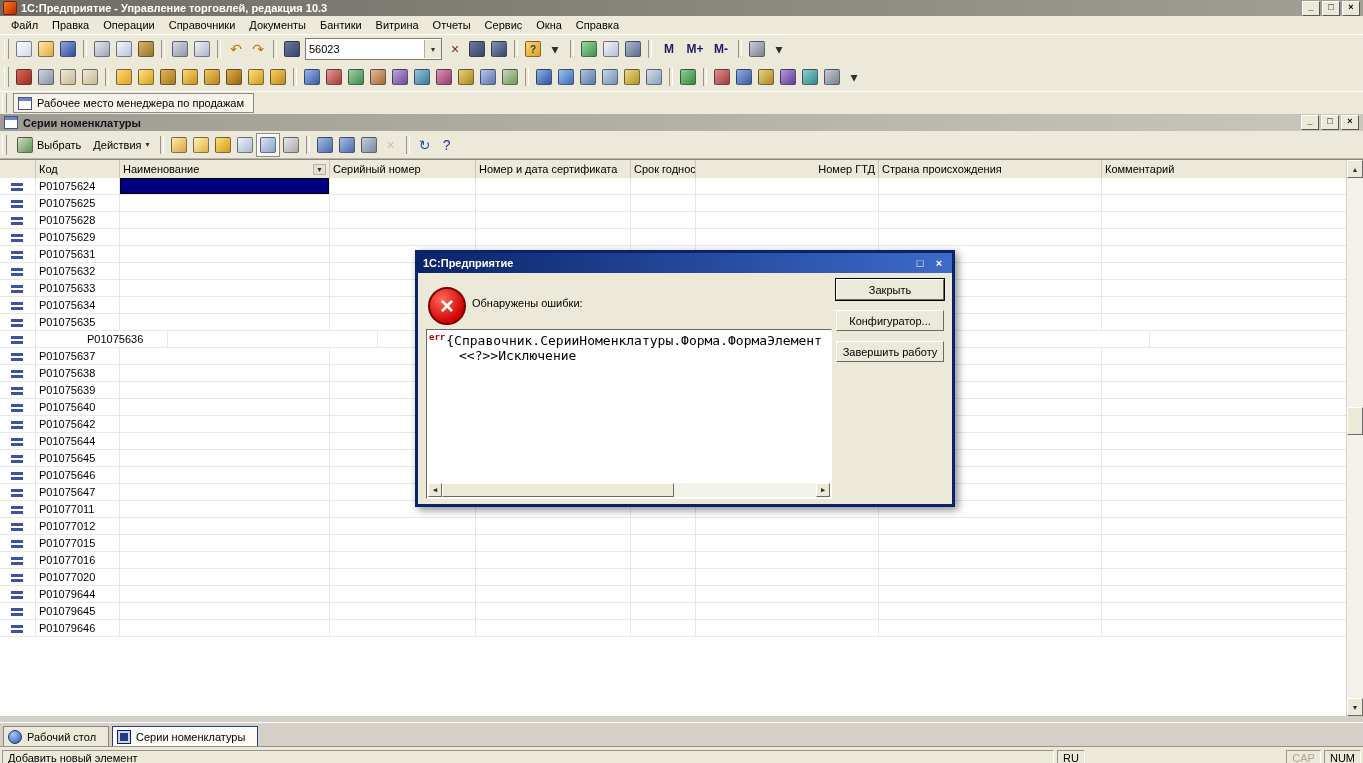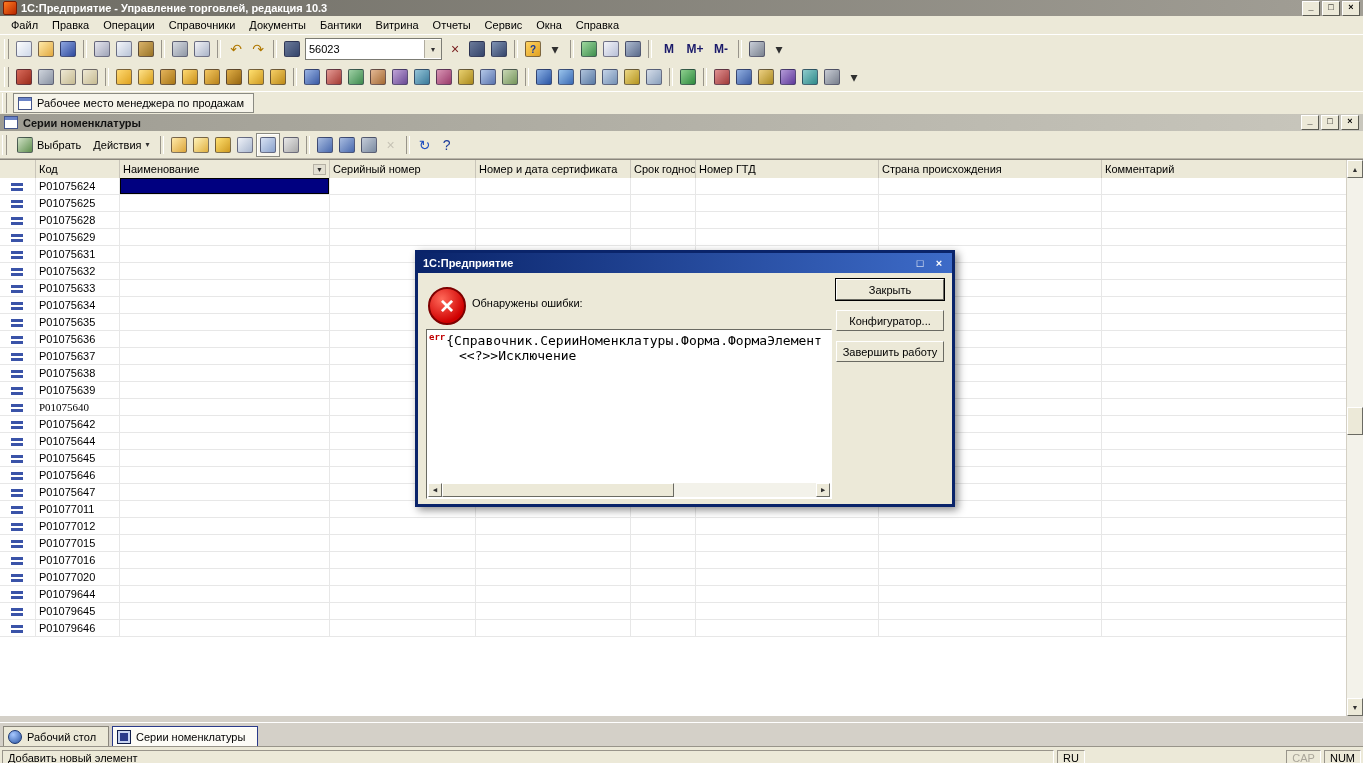--- a/index.html
+++ b/index.html
@@ -432,21 +432,21 @@
       </div>
       <div class="th" style="width: 146px;">
         <span>Серийный номер</span>
       </div>
       <div class="th" style="width: 155px;">
         <span>Номер и дата сертификата</span>
       </div>
       <div class="th" style="width: 65px;">
         <span>Срок годнос...</span>
       </div>
-      <div class="th" style="width: 183px;">
+      <div class="th" style="width: 183px; justify-content: flex-end;">
         <span>Номер ГТД</span>
       </div>
       <div class="th" style="width: 223px;">
         <span>Страна происхождения</span>
       </div>
       <div class="th" style="flex: 1 1 0%;">
         <span>Комментарий</span>
       </div>
     </div>
   <div class="rowsbox">
@@ -564,21 +564,21 @@
         <div class="cell" style="width: 155px;"></div>
         <div class="cell" style="width: 65px;"></div>
         <div class="cell" style="width: 183px;"></div>
         <div class="cell" style="width: 223px;"></div>
         <div class="cell" style="flex: 1 1 0%;"></div>
       </div>
       <div class="row">
         <div class="cell" style="width: 36px;">
           <span class="item-ico"></span>
         </div>
-        <div class="cell" style="width: 84px;">P01075636</div>
+        <div class="cell" style="width: 84px; margin-left: 48px;">P01075636</div>
         <div class="cell" style="width: 210px;"></div>
         <div class="cell" style="width: 146px;"></div>
         <div class="cell" style="width: 155px;"></div>
         <div class="cell" style="width: 65px;"></div>
         <div class="cell" style="width: 183px;"></div>
         <div class="cell" style="width: 223px;"></div>
         <div class="cell" style="flex: 1 1 0%;"></div>
       </div>
       <div class="row">
         <div class="cell" style="width: 36px;">
@@ -616,21 +616,21 @@
         <div class="cell" style="width: 155px;"></div>
         <div class="cell" style="width: 65px;"></div>
         <div class="cell" style="width: 183px;"></div>
         <div class="cell" style="width: 223px;"></div>
         <div class="cell" style="flex: 1 1 0%;"></div>
       </div>
       <div class="row">
         <div class="cell" style="width: 36px;">
           <span class="item-ico"></span>
         </div>
-        <div class="cell" style="width: 84px; font-family: Liberation Serif, serif;">P01075640</div>
+        <div class="cell" style="width: 84px;">P01075640</div>
         <div class="cell" style="width: 210px;"></div>
         <div class="cell" style="width: 146px;"></div>
         <div class="cell" style="width: 155px;"></div>
         <div class="cell" style="width: 65px;"></div>
         <div class="cell" style="width: 183px;"></div>
         <div class="cell" style="width: 223px;"></div>
         <div class="cell" style="flex: 1 1 0%;"></div>
       </div>
       <div class="row">
         <div class="cell" style="width: 36px;">

